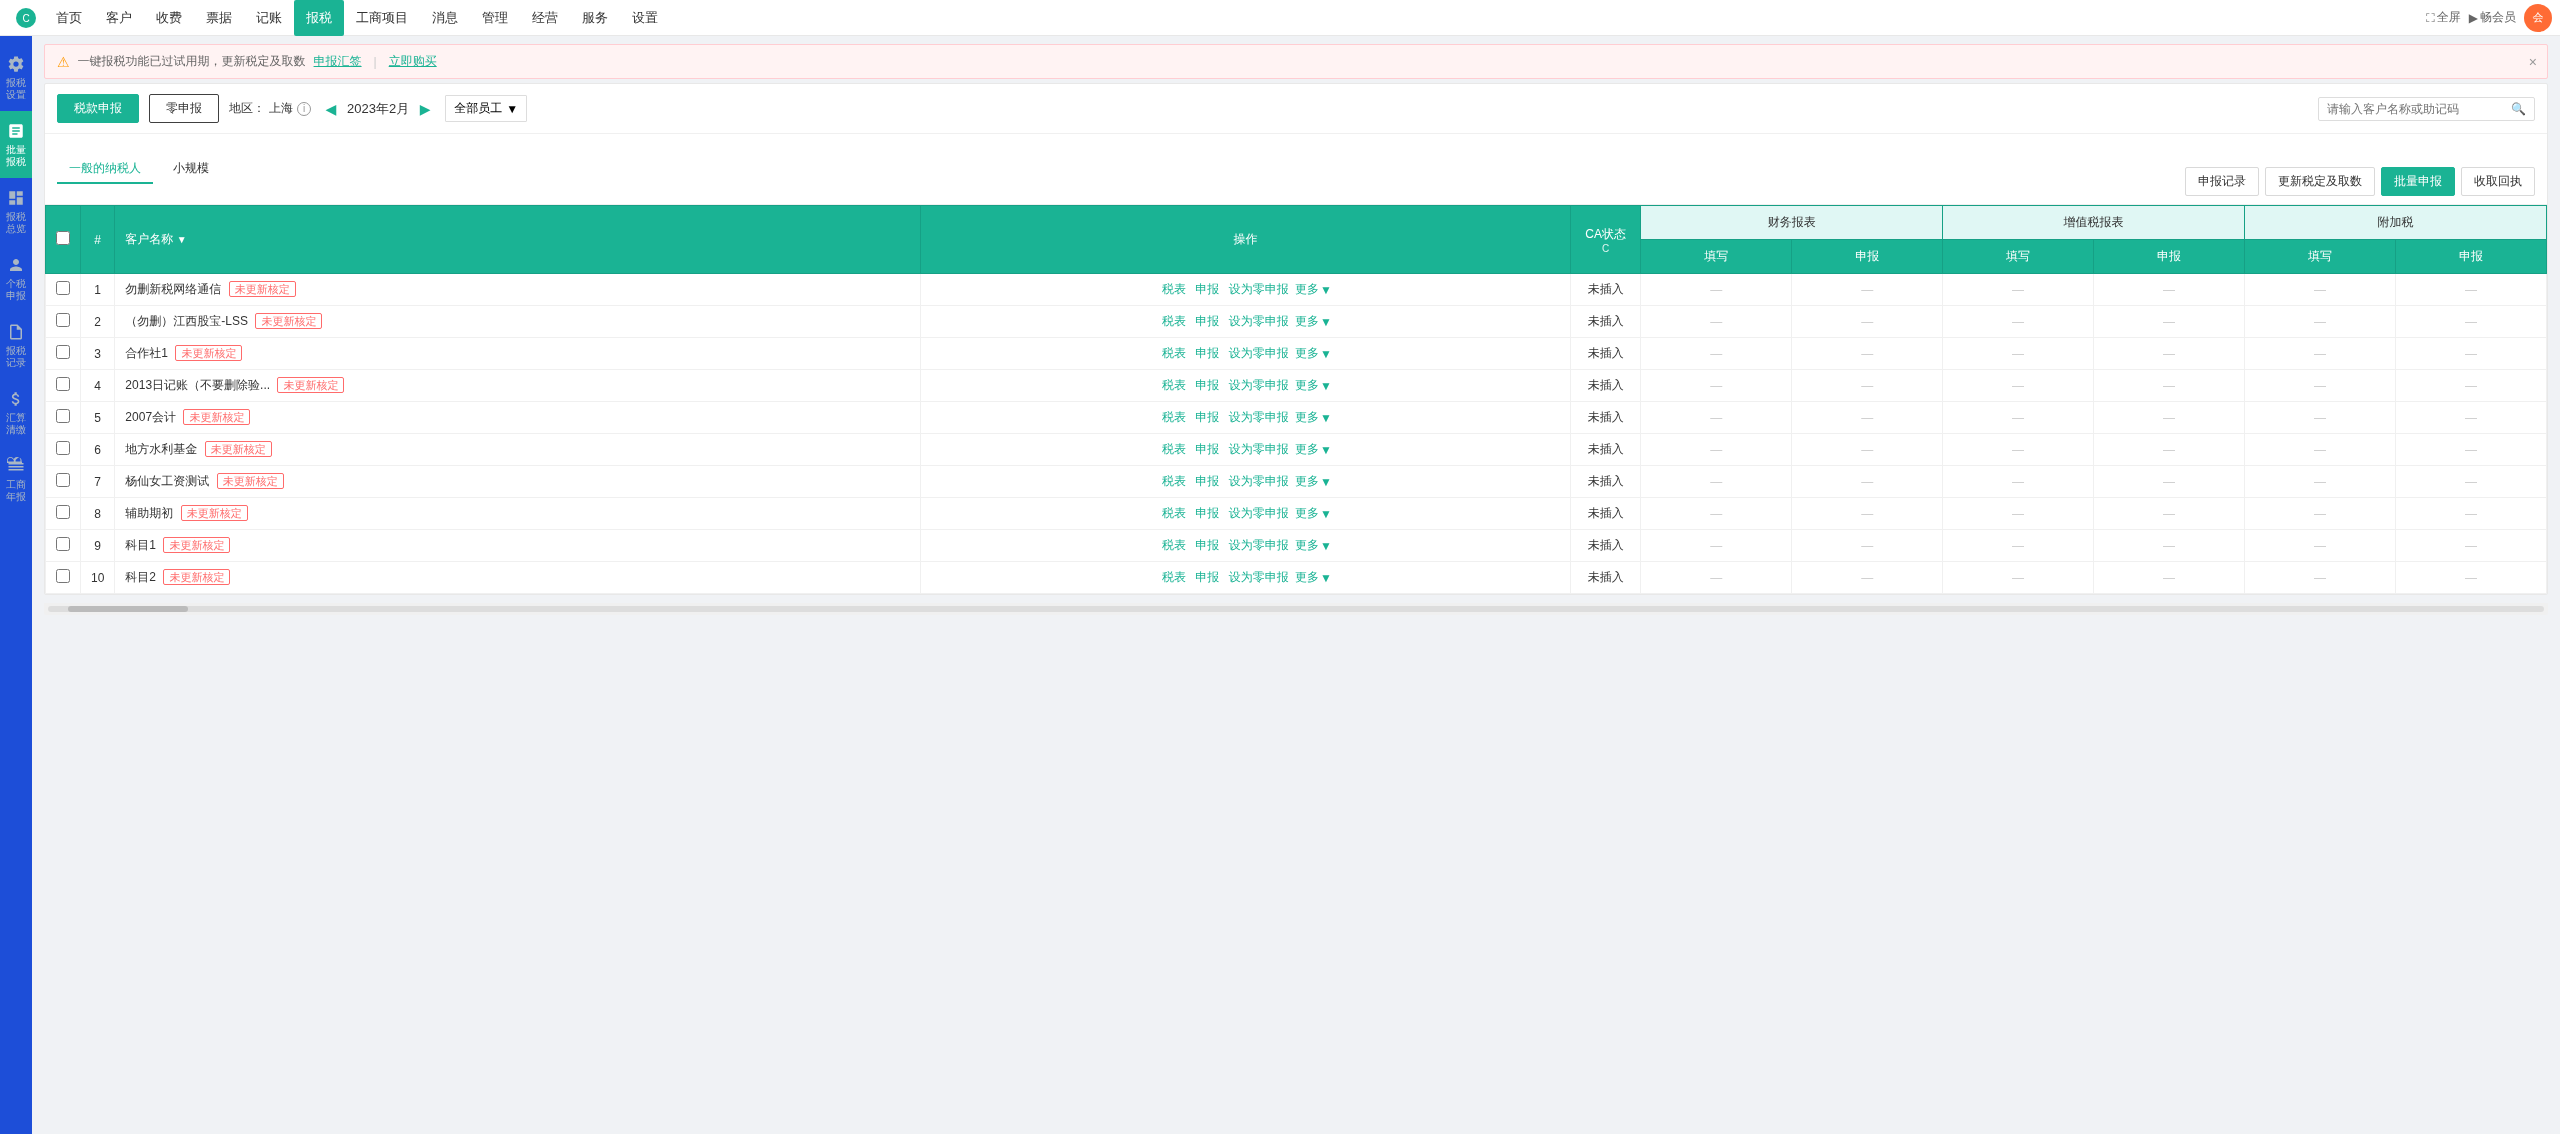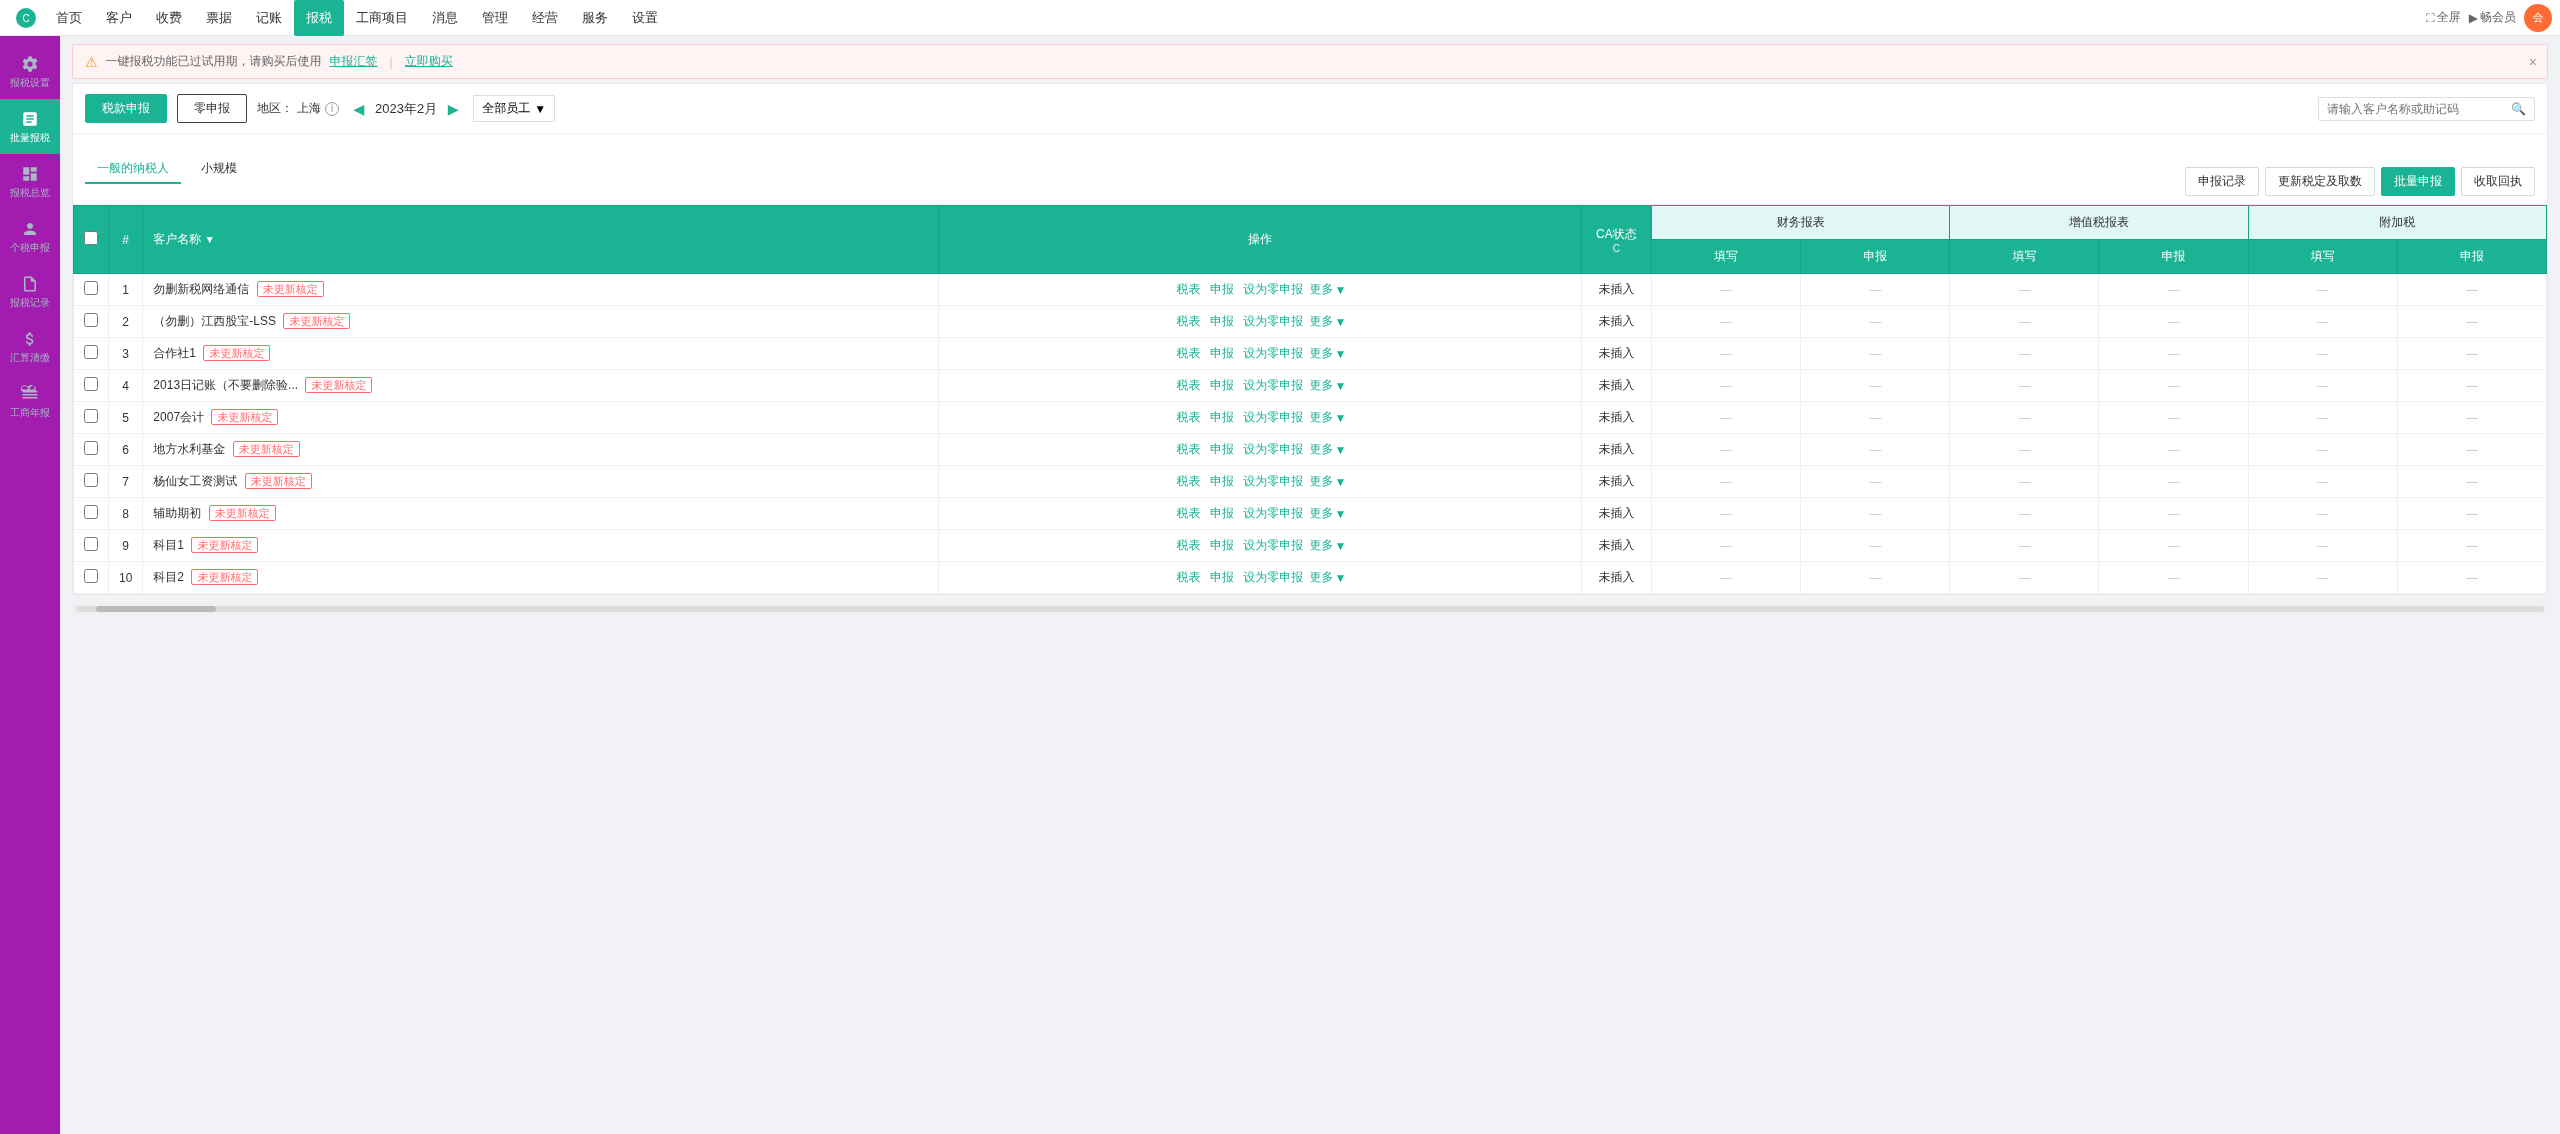--- a/index.html
+++ b/index.html
@@ -12,21 +12,21 @@
     .nav-item { padding: 0 12px; height: 36px; display: flex; align-items: center; cursor: pointer; color: #333; font-size: 13px; }
     .nav-item.active { background: #1ab394; color: #fff; border-radius: 2px; }
     .nav-right { margin-left: auto; display: flex; align-items: center; gap: 8px; }
     .nav-right-btn { font-size: 12px; color: #666; cursor: pointer; display: flex; align-items: center; gap: 2px; }
     .user-avatar { width: 28px; height: 28px; border-radius: 50%; background: #ff6b35; display: flex; align-items: center; justify-content: center; color: #fff; font-size: 11px; }
 
     
     .main-layout { display: flex; flex: 1; overflow: hidden; }
 
     
-    .sidebar { width: 60px; background: #a21caf; display: flex; flex-direction: column; align-items: center; padding-top: 8px; flex-shrink: 0; }
+    .sidebar { width: 32px; background: #1d4ed8; display: flex; flex-direction: column; align-items: center; padding-top: 8px; flex-shrink: 0; }
     .sidebar-item { width: 100%; display: flex; flex-direction: column; align-items: center; padding: 10px 4px; cursor: pointer; color: #aab7c4; font-size: 10px; gap: 3px; }
     .sidebar-item.active { background: #1ab394; color: #fff; }
     .sidebar-icon { width: 20px; height: 20px; display: flex; align-items: center; justify-content: center; }
     .sidebar-label { font-size: 10px; text-align: center; line-height: 1.2; }
 
     
     .content { flex: 1; overflow: auto; padding: 0; background: #f0f2f5; }
 
     
     .notice-bar { background: #fff3f3; border: 1px solid #ffcdd2; margin: 8px 12px 4px; padding: 8px 12px; display: flex; align-items: center; gap: 8px; border-radius: 2px; font-size: 12px; color: #666; position: relative; }
@@ -175,21 +175,21 @@
           </svg>
       </div>
       <div class="sidebar-label">工商年报</div>
     </div>
   </div>
 
   <div class="content">
 
     <div class="notice-bar">
       <span class="notice-icon">⚠</span>
-      <span>一键报税功能已过试用期，请购买后使用</span>
+      <span>一键报税功能已过试用期，更新税定及取数</span>
       <span class="notice-link">申报汇签</span>
       <span style="margin:0 4px;color:#ccc;">|</span>
       <span class="notice-link">立即购买</span>
       <span class="notice-close">×</span>
     </div>
 
     <div class="card">
 
       <div class="toolbar">
         <button class="tab-btn active">税款申报</button>

